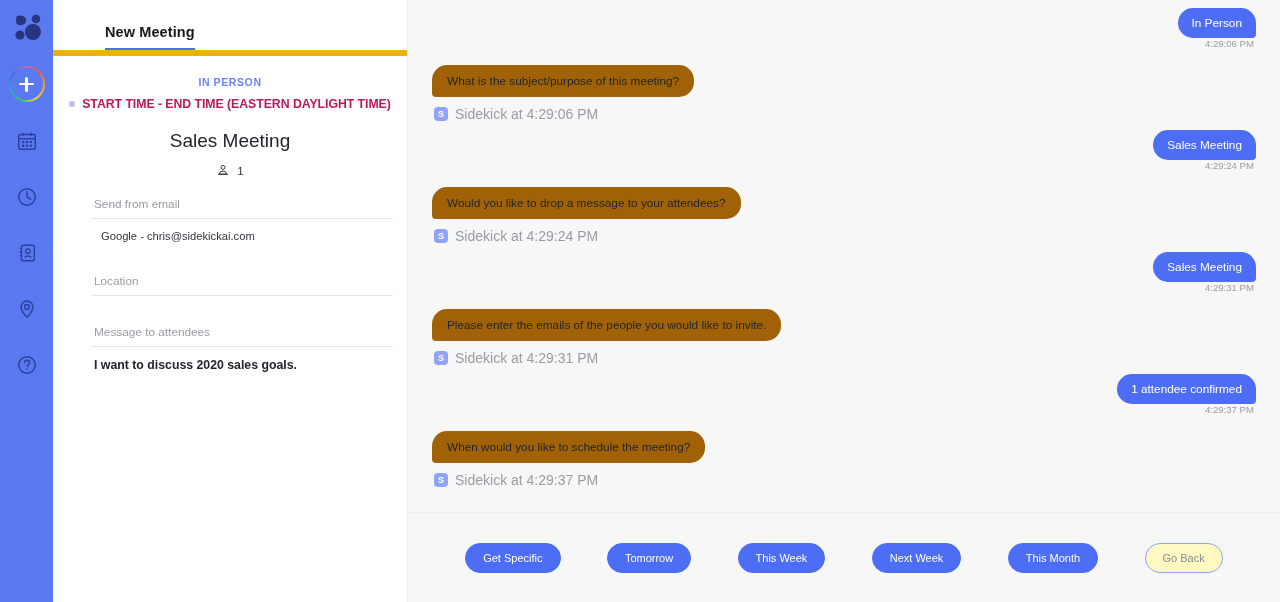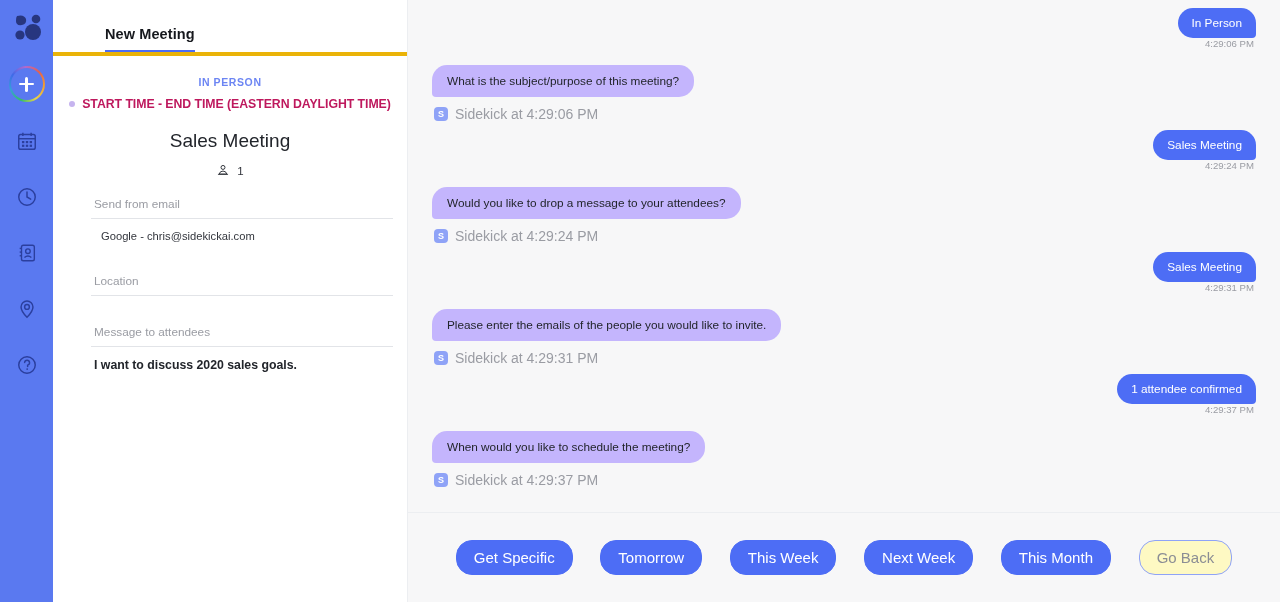--- a/index.html
+++ b/index.html
@@ -41,21 +41,21 @@
 
   
   .panel {
     width: 355px; flex: 0 0 355px; height: 602px;
     background: #ffffff;
     border-right: 1px solid #eceef1;
     display: flex; flex-direction: column;
   }
   .panel-tabs {
     height: 56px; flex: 0 0 56px;
-    border-bottom: 4px solid #eab308;
+    border-bottom: 6px solid #eab308;
     display: flex; align-items: flex-end; padding-left: 52px;
   }
   .tab {
     font-size: 14.5px; font-weight: bold; color: #16181d;
     padding-bottom: 8px; border-bottom: 2.5px solid #4d6df5;
     cursor: pointer; letter-spacing: .1px;
   }
   .panel-body { padding: 0 14px; }
 
   .meet-type {
@@ -100,21 +100,21 @@
     font-size: 11.8px; padding: 8px 14px;
     border-radius: 15px 15px 4px 15px;
     max-width: 420px;
   }
   .stamp-user {
     text-align: right; font-size: 9.6px; color: #9a9ca3;
     padding-right: 2px;
   }
   .row-bot { display: flex; justify-content: flex-start; margin-top: 16px; }
   .bubble-bot {
-    background: #c4b5fd; color: #22252b;
+    background: #a16207; color: #22252b;
     font-size: 11.8px; padding: 9px 15px;
     border-radius: 15px 15px 15px 4px;
     max-width: 480px;
   }
   .stamp-bot {
     display: flex; align-items: center; gap: 7px;
     margin-top: 9px; padding-left: 2px;
   }
   .avatar {
     width: 14px; height: 14px; border-radius: 4px;
@@ -128,21 +128,21 @@
 
   
   .quickbar {
     flex: 0 0 90px; height: 90px;
     border-top: 1px solid #eceef1;
     display: flex; align-items: center; justify-content: space-around;
     padding: 0 34px;
   }
   .qbtn {
     background: #4d6df5; color: #ffffff;
-    font-size: 15px; padding: 8px 17px;
+    font-size: 11px; padding: 8px 17px;
     border-radius: 16px; border: 1.5px solid #4d6df5;
     cursor: pointer; white-space: nowrap;
   }
   .qbtn.ghost {
     background: #fef9c3; color: #8b8d94; border: 1.5px solid #8fa3f7;
   }
 </style>
 </head>
 <body>
 

